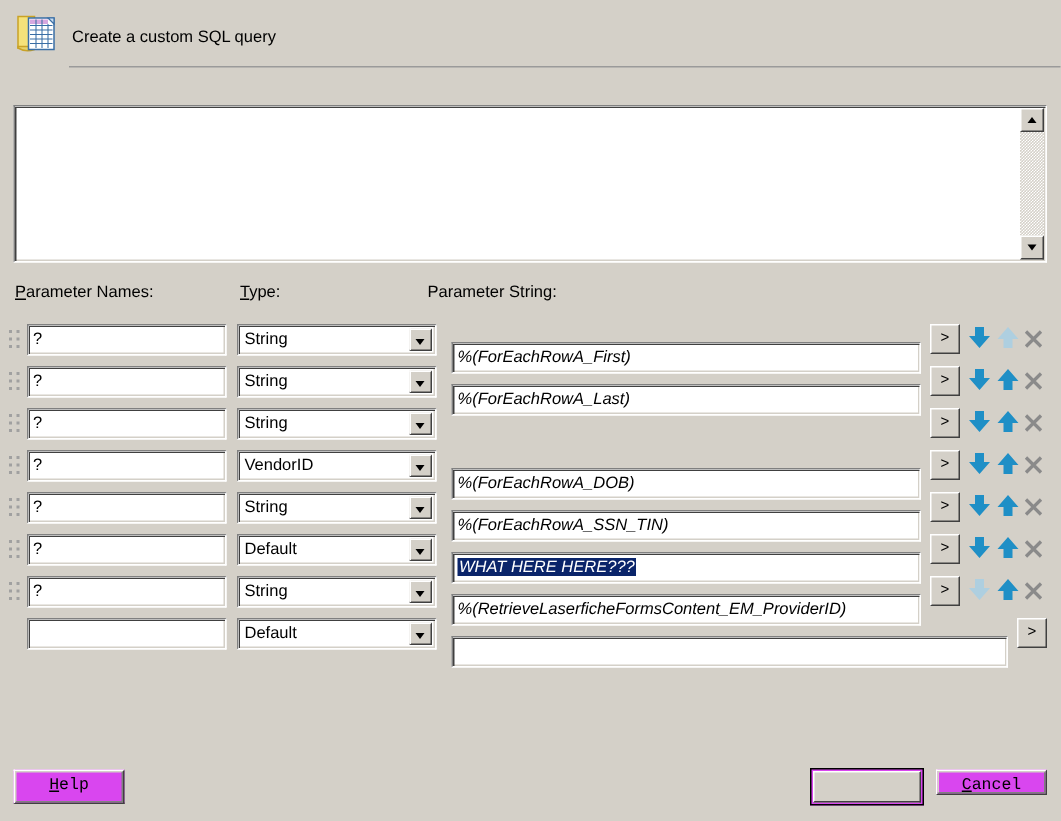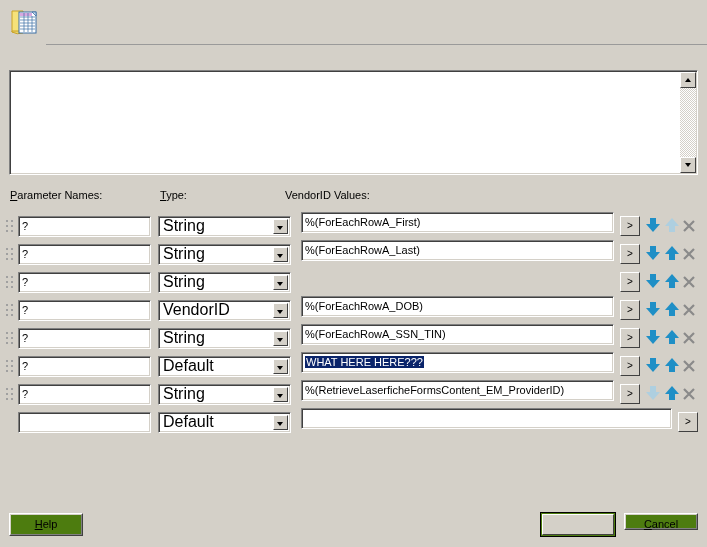--- a/index.html
+++ b/index.html
@@ -155,40 +155,40 @@
     white-space: nowrap;
     line-height: 12px;
   }
   .field .ftext.sel {
     background: #0a246a;
     color: #ffffff;
     padding: 0 1px;
   }
 
   .name-field  { left: 18px;  width: 133px; height: 21px; top: 4px; }
-  .value-field { left: 301px; width: 313px; height: 21px; top: 0; }
+  .value-field { left: 301px; width: 313px; height: 21px; top: 16px; font-style: italic; }
   .value-field.wide { left: 301px; width: 371px; }
 
   
   .combo {
     position: absolute;
     left: 158px; top: 4px;
     width: 133px; height: 21px;
     background: #ffffff;
     border-top: 1px solid #808080;
     border-left: 1px solid #808080;
     border-right: 1px solid #ffffff;
     border-bottom: 1px solid #ffffff;
     box-sizing: border-box;
     box-shadow: inset 1px 1px 0 #404040, inset -1px -1px 0 #d4d0c8;
   }
   .combo .ctext {
     position: absolute;
     left: 4px; top: 3px;
-    font-size: 16px;
+    font-size: 11px;
     white-space: nowrap;
     line-height: 12px;
     text-align: center;
   }
   .combo .carrow {
     position: absolute;
     right: 2px; top: 2px;
     width: 15px; height: 15px;
     background: #d4d0c8;
     border-top: 1px solid #ffffff;
@@ -233,27 +233,27 @@
   }
   .ico-down { left: 645px; }
   .ico-up   { left: 664px; }
   .ico-x    { left: 682px; }
 
   .ico svg { display: block; }
 
   
   .btn {
     position: absolute;
-    background: #4d7c0f;
+    background: #d946ef;
     border-top: 1px solid #ffffff;
     border-left: 1px solid #ffffff;
     border-right: 1px solid #404040;
     border-bottom: 1px solid #404040;
     box-sizing: border-box;
-    font-family: Liberation Sans, sans-serif;
+    font-family: Liberation Mono, monospace;
     font-size: 11px;
     text-align: center;
     color: #000;
   }
   .btn .btxt {
     display: block;
     line-height: 21px;
   }
   .btn::before {
     content: "";
@@ -300,27 +300,28 @@
         <line x1="11" y1="12" x2="26" y2="12"></line>
         <line x1="11" y1="15" x2="26" y2="15"></line>
         <line x1="11" y1="18" x2="26" y2="18"></line>
         <line x1="11" y1="21" x2="26" y2="21"></line>
         <line x1="15" y1="5" x2="15" y2="24"></line>
         <line x1="19" y1="5" x2="19" y2="24"></line>
         <line x1="23" y1="8" x2="23" y2="24"></line>
       </g>
     </svg>
   </span>
+  <span id="header-title">Create a custom SQL query</span>
   <div id="header-rule"></div>
 </div>
 
 <span class="lbl" id="lbl-custom-query"><span class="acc">C</span>ustom Query:</span>
 <span class="lbl" id="lbl-param-names"><span class="acc">P</span>arameter Names:</span>
 <span class="lbl" id="lbl-type"><span class="acc">T</span>ype:</span>
-<span class="lbl" id="lbl-param-values">VendorID Values:</span>
+<span class="lbl" id="lbl-param-values">Parameter String:</span>
 
 <div id="query-box">
   <div id="query-scrollbar">
     <div class="sb-btn up" id="sb-up"></div>
     <div class="sb-btn down" id="sb-down"></div>
   </div>
 </div>
 
 <div id="rows">
     <div class="prow" style="top: 212px;">

